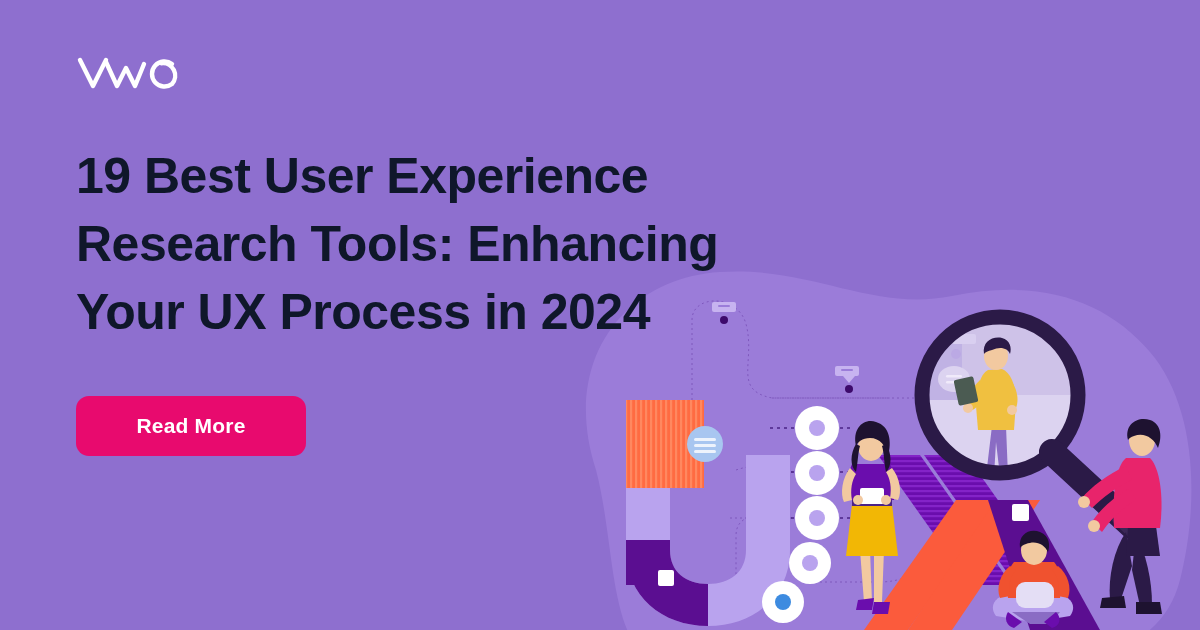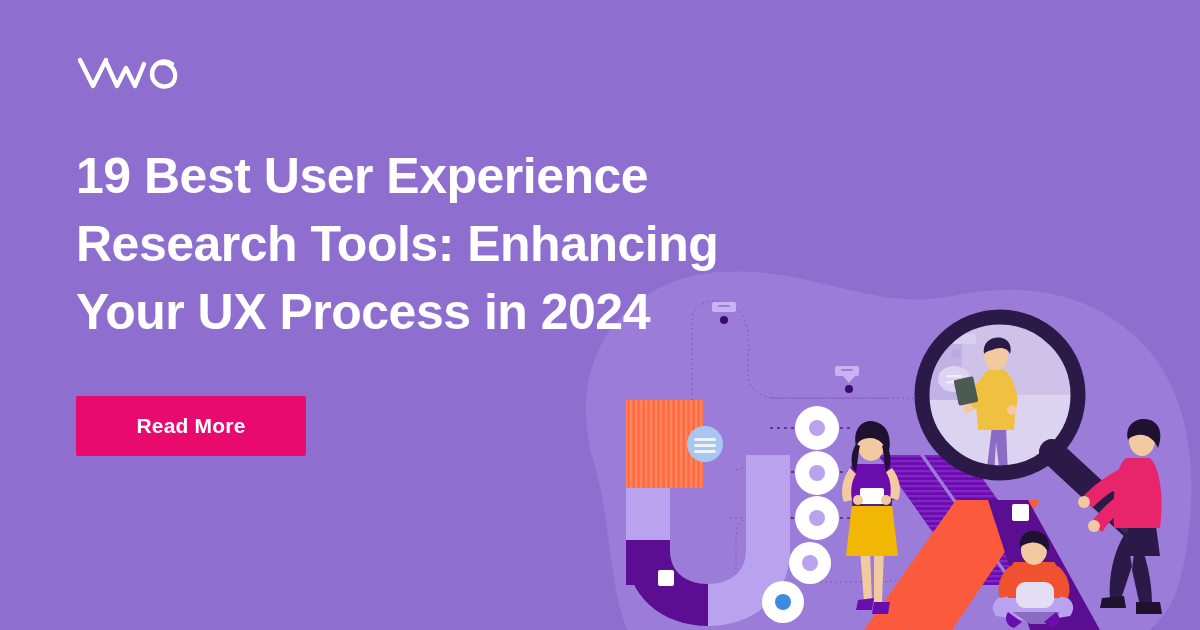--- a/index.html
+++ b/index.html
@@ -44,21 +44,21 @@
     height: 44px;
   }
 
   
   .headline {
     position: absolute;
     left: 76px;
     top: 142px;
     width: 680px;
     margin: 0;
-    color: #ffffff;
+    color: #0f172a;
     font-family: "Liberation Sans", sans-serif;
     font-size: 50px;
     font-weight: 700;
     line-height: 68px;
     letter-spacing: -0.5px;
     white-space: pre-line;
   }
 
   
   .cta-button {
@@ -68,21 +68,21 @@
     display: inline-flex;
     align-items: center;
     justify-content: center;
     min-width: 230px;
     height: 60px;
     padding: 0 26px;
     box-sizing: border-box;
     background: #E80A6E;
     color: #ffffff;
     border: none;
-    border-radius: 2px;
+    border-radius: 13px;
     font-family: "Liberation Sans", sans-serif;
     font-size: 21px;
     font-weight: 700;
     letter-spacing: 0.2px;
     cursor: pointer;
   }
 </style>
 </head>
 <body>
 

